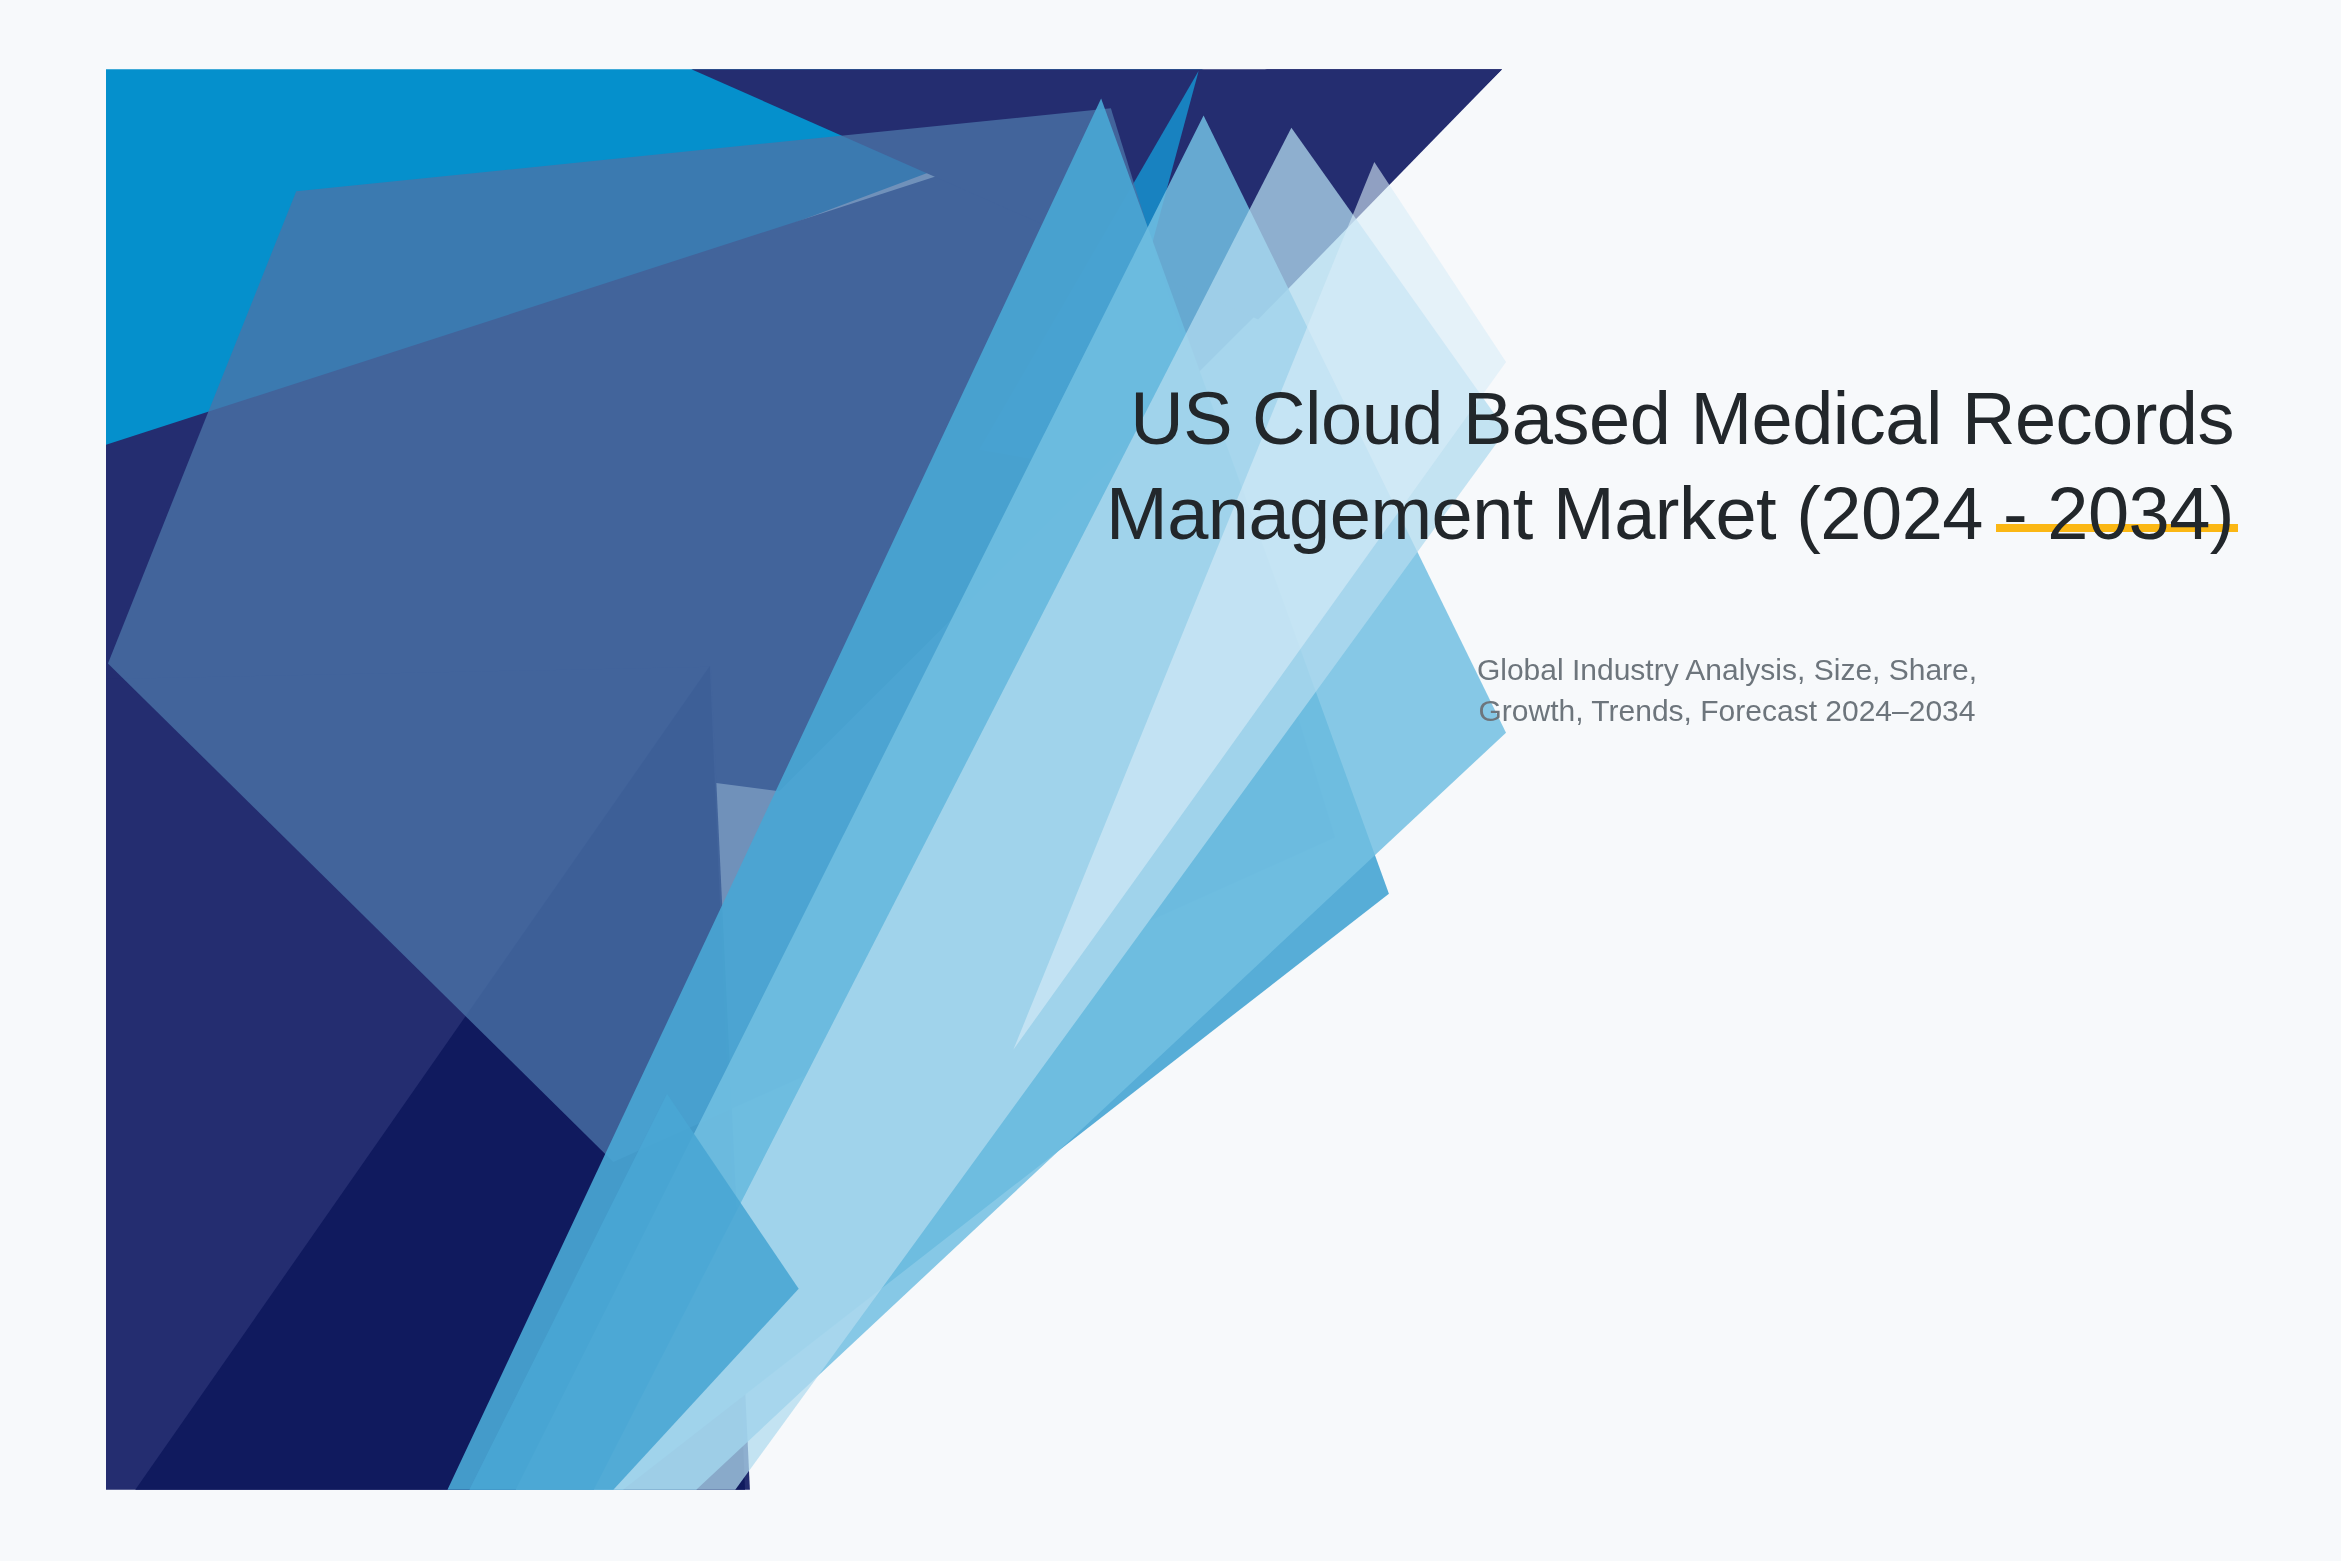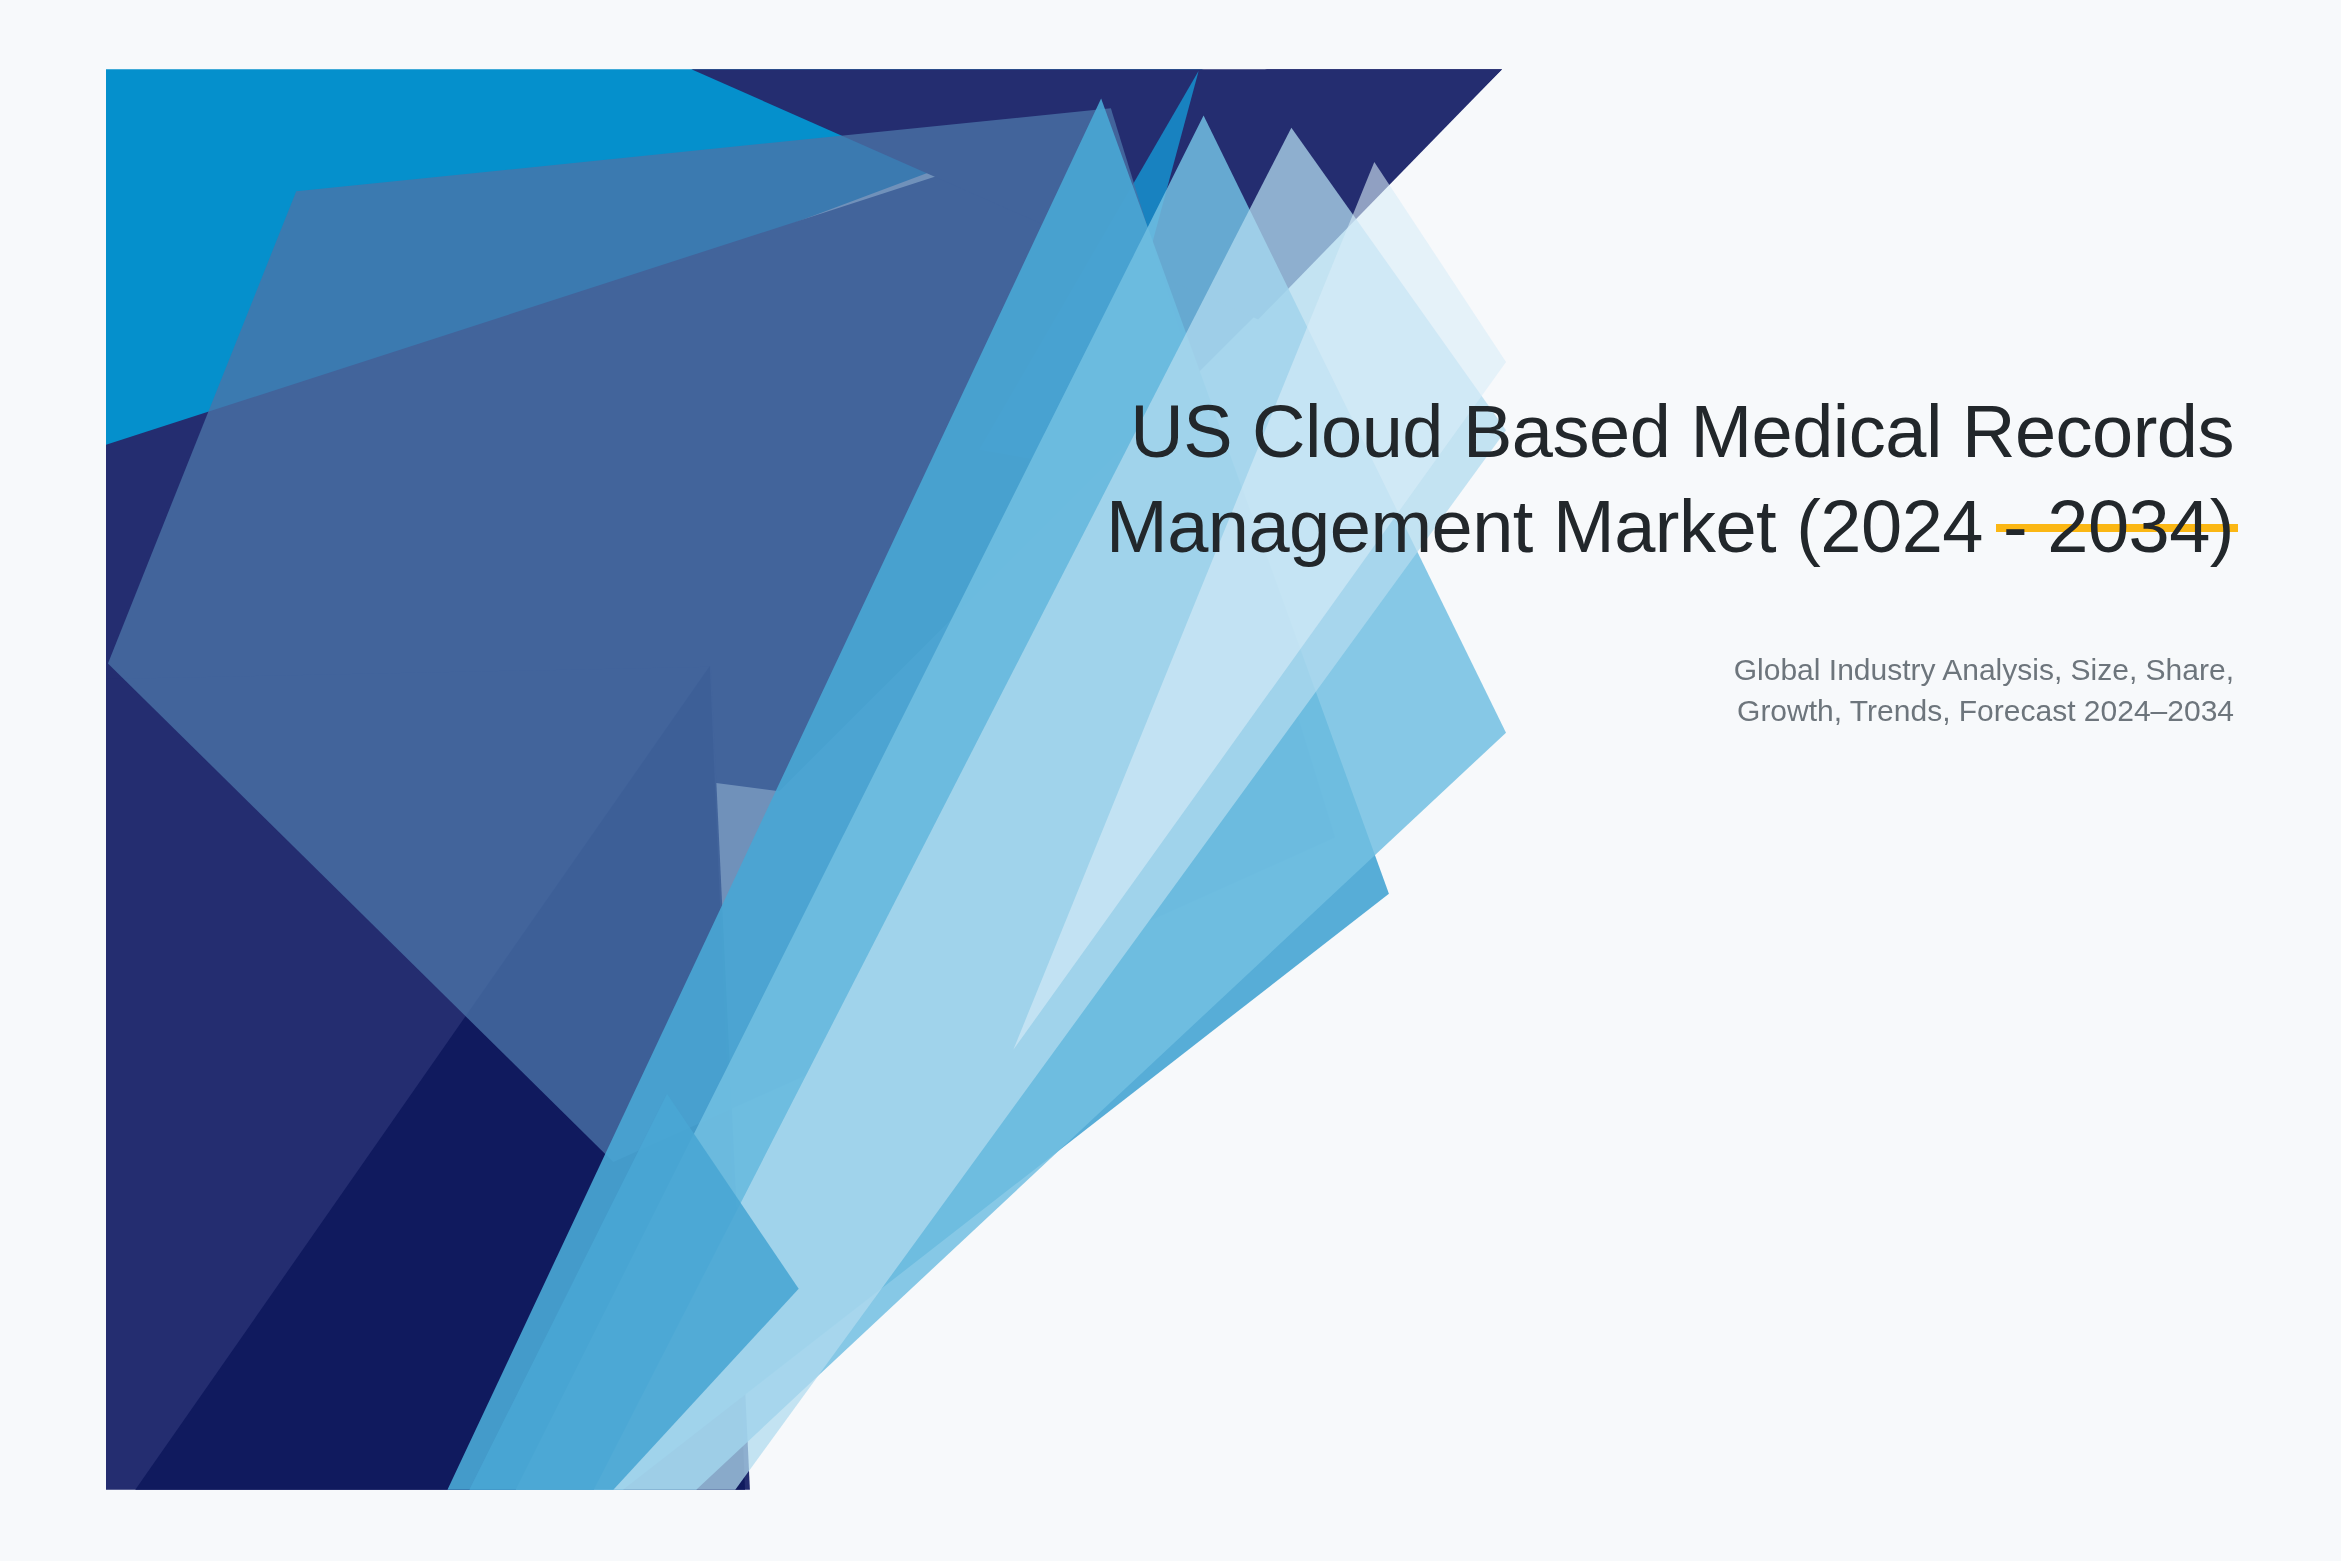--- a/index.html
+++ b/index.html
@@ -19,21 +19,21 @@
     position:absolute;
     left:106px; top:69px;
     width:1400px; height:1421px;
     overflow:hidden;
   }
   #artwork svg { display:block; width:1400px; height:1421px; }
 
   
   #text-block {
     position:absolute;
-    left:732px; top:385px;
+    left:732px; top:372px;
     width:1502px;
     text-align:right;
   }
   #title {
     font-size:74px;
     line-height:1.28;
     font-weight:400;
     color:#22272b;
     letter-spacing:-0.5px;
     white-space:pre-line;
@@ -44,21 +44,21 @@
     position:absolute;
     left:1996px; top:524px;
     width:242px; height:8.3px;
     background:#fbb714;
     z-index:2;
   }
   #subtitle-block {
     position:absolute;
     left:1220px; top:649px;
     width:1014px;
-    text-align:right;
+    text-align:center;
   }
   #subtitle {
     font-size:30px;
     line-height:1.38;
     color:#6d757c;
     white-space:pre-line;
   }
 </style>
 </head>
 <body>

